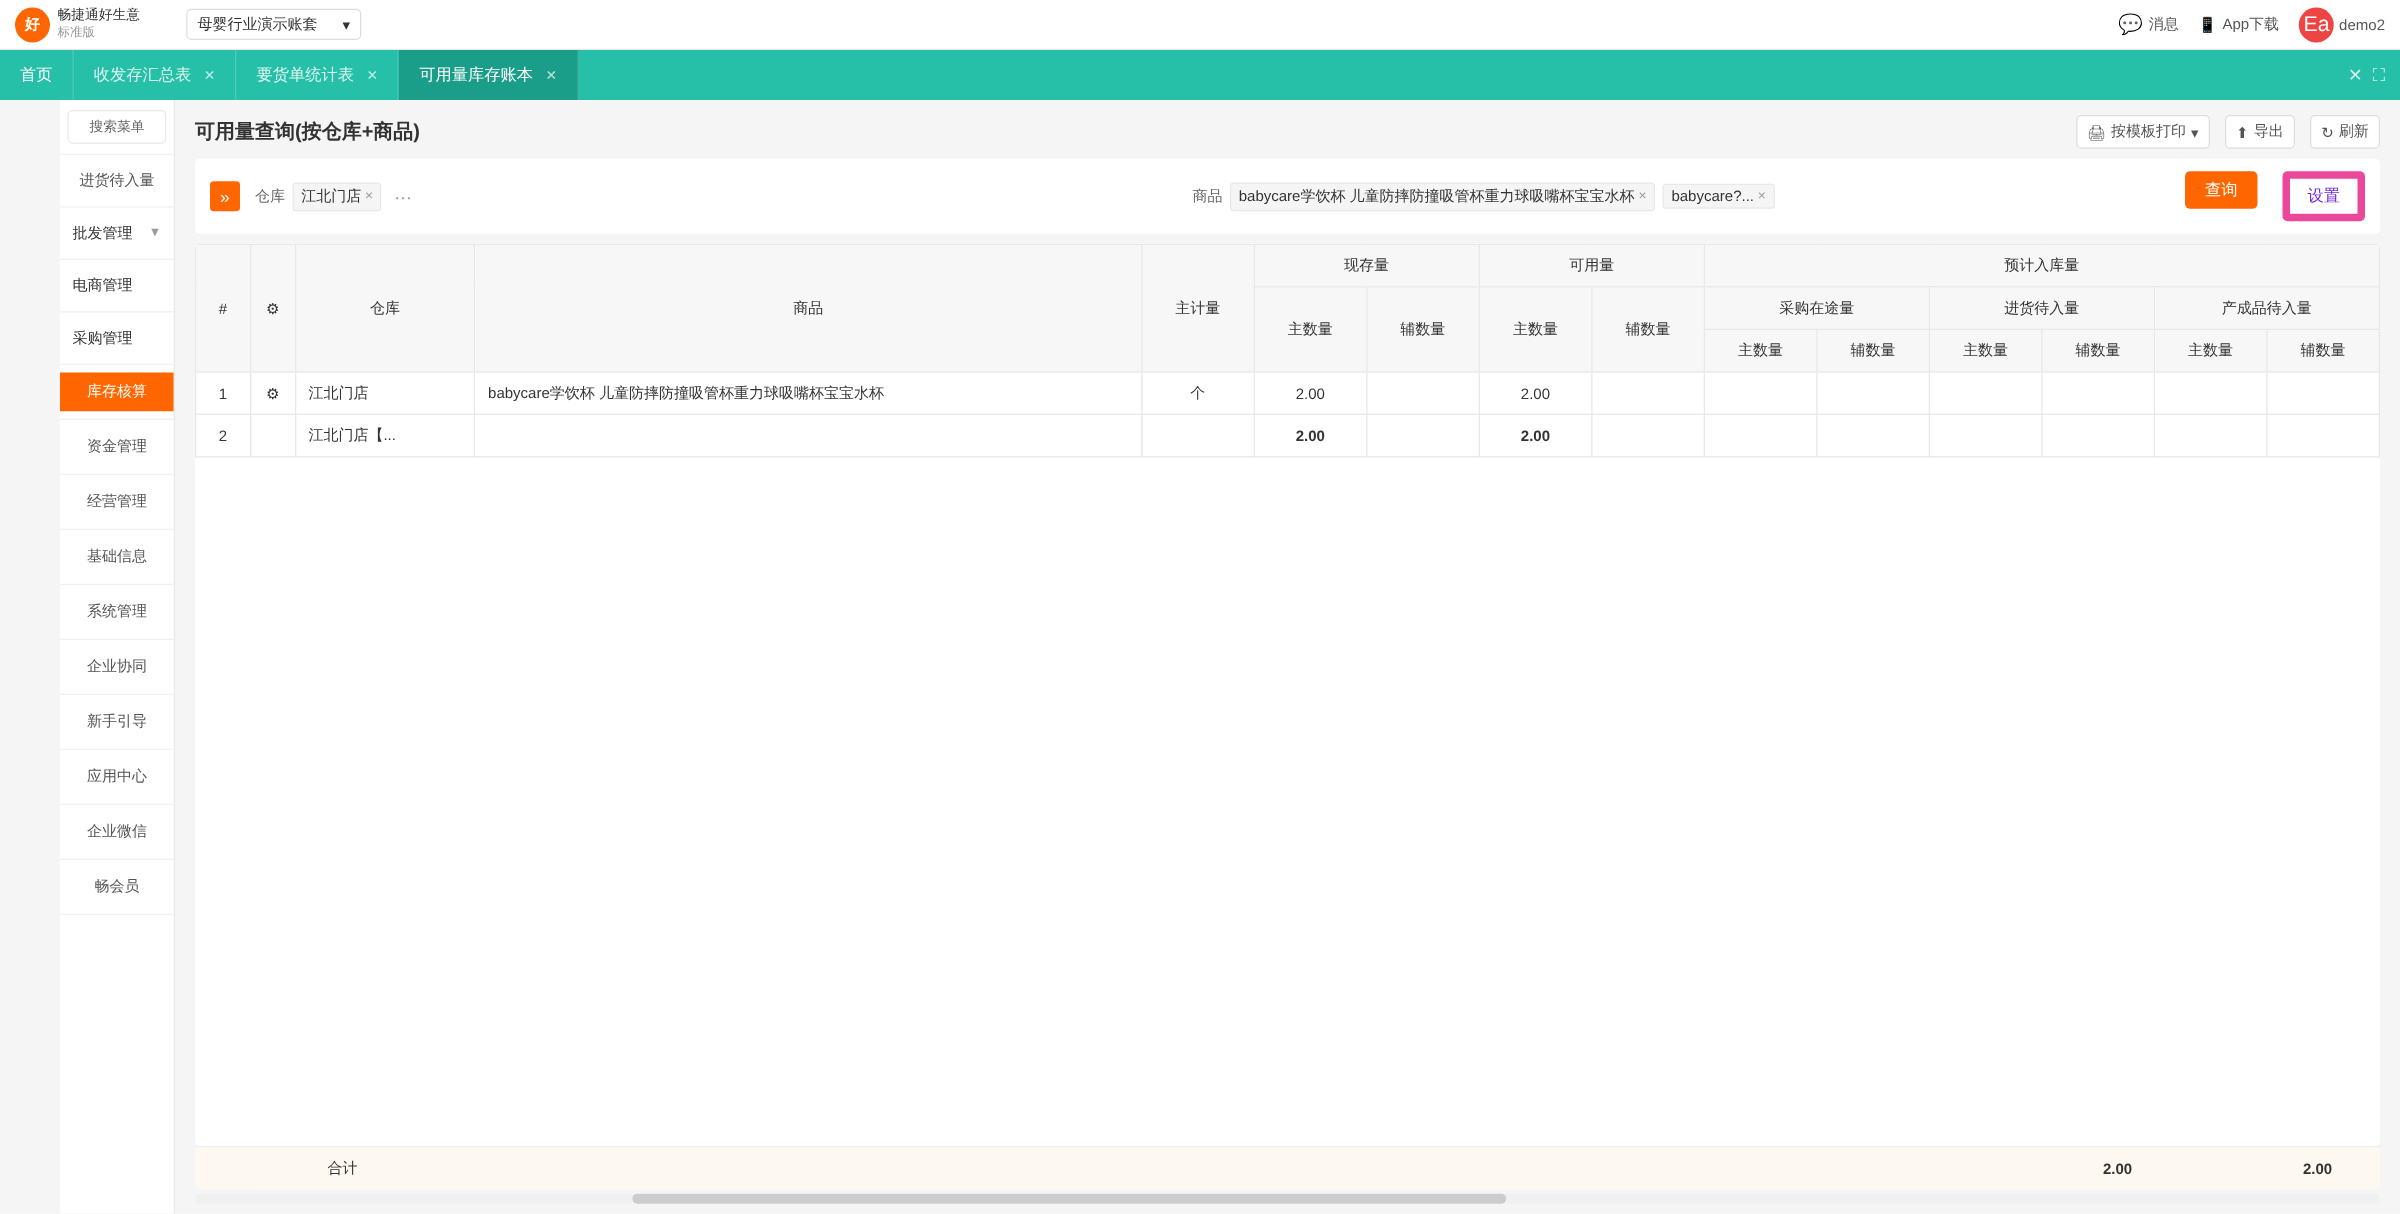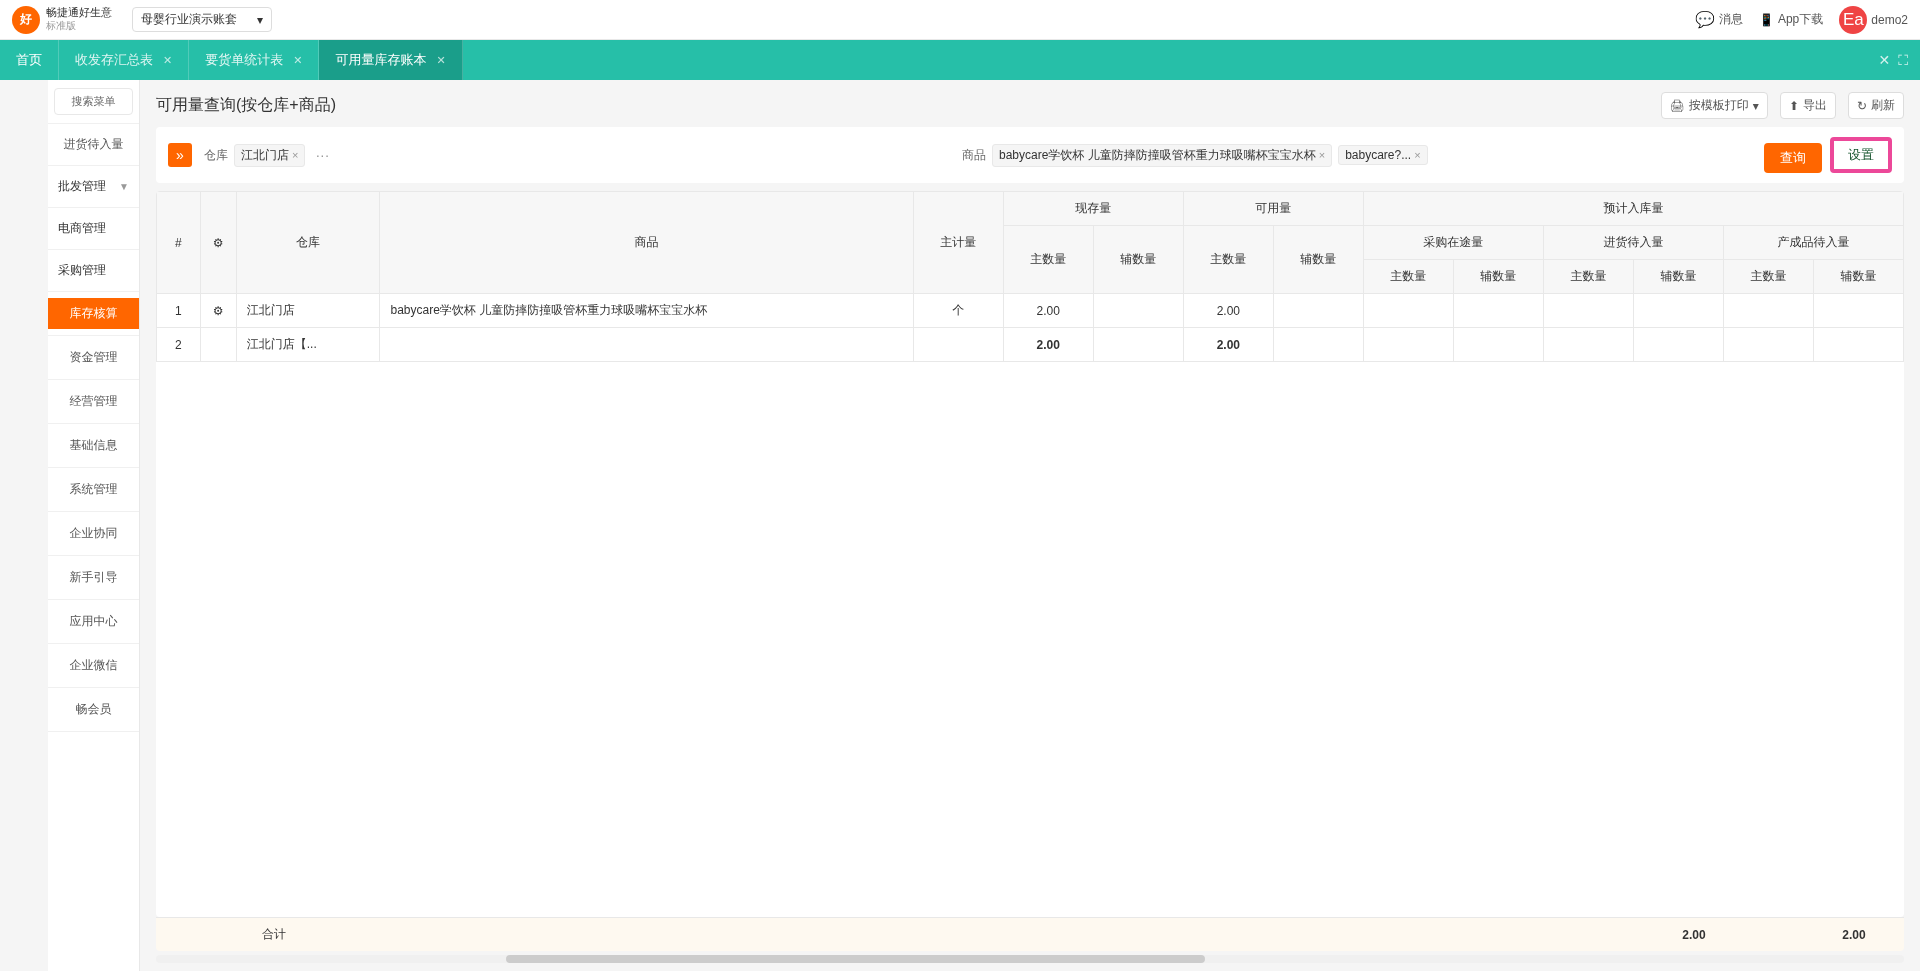--- a/index.html
+++ b/index.html
@@ -14,21 +14,21 @@
       align-items: center;
       padding: 0 12px;
       justify-content: space-between;
       flex-shrink: 0;
     }
     .top-bar-left { display: flex; align-items: center; gap: 8px; }
     .logo-area { display: flex; align-items: center; gap: 6px; }
     .logo-icon { width: 28px; height: 28px; background: #ff6600; border-radius: 50%; display: flex; align-items: center; justify-content: center; color: white; font-size: 12px; font-weight: bold; }
     .logo-text { font-size: 11px; color: #333; line-height: 1.2; }
     .logo-sub { font-size: 10px; color: #999; }
-    .industry-selector { display: flex; align-items: center; gap: 4px; border: 1px solid #ddd; border-radius: 4px; padding: 3px 8px; cursor: pointer; font-size: 12px; color: #333; margin-left: 12px; min-width: 140px; justify-content: space-between; }
+    .industry-selector { display: flex; align-items: center; gap: 4px; border: 1px solid #ddd; border-radius: 4px; padding: 3px 8px; cursor: pointer; font-size: 12px; color: #333; margin-left: 29px; min-width: 140px; justify-content: space-between; }
     .top-bar-right { display: flex; align-items: center; gap: 16px; }
     .top-bar-action { display: flex; align-items: center; gap: 4px; cursor: pointer; font-size: 12px; color: #555; }
     .user-avatar { width: 28px; height: 28px; border-radius: 50%; background: #ef4444; display: flex; align-items: center; justify-content: center; color: white; font-size: 17px; overflow: hidden; }
 
     
     .tab-bar {
       height: 40px;
       background: #26bfa8;
       display: flex;
       align-items: stretch;
@@ -146,21 +146,21 @@
 
     
     .page-header {
       background: #f5f5f5;
       padding: 12px 16px 8px;
       display: flex;
       align-items: center;
       justify-content: space-between;
       flex-shrink: 0;
     }
-    .page-title { font-size: 16px; font-weight: 400; color: #333; }
+    .page-title { font-size: 16px; font-weight: 700; color: #333; }
     .page-actions { display: flex; align-items: center; gap: 12px; }
     .action-btn {
       display: flex;
       align-items: center;
       gap: 4px;
       font-size: 12px;
       color: #555;
       cursor: pointer;
       padding: 4px 8px;
       border: 1px solid #ddd;
@@ -205,34 +205,34 @@
       gap: 3px;
       background: #f5f5f5;
       border: 1px solid #e8e8e8;
       border-radius: 3px;
       padding: 2px 6px;
       font-size: 12px;
       color: #333;
     }
     .filter-tag .close { color: #999; cursor: pointer; font-size: 11px; }
     .filter-dots { color: #999; cursor: pointer; font-size: 14px; padding: 0 4px; }
-    .filter-right { display: flex; align-items: flex-end; gap: 8px; margin-left: auto; padding-left: 44px; }
+    .filter-right { display: flex; align-items: flex-start; gap: 20px; margin-left: auto; padding-left: 44px; }
     .query-btn {
       background: #ff6600;
       color: #fff;
       border: none;
       border-radius: 4px;
       padding: 6px 16px;
       font-size: 13px;
       cursor: pointer;
     }
     .setting-btn {
       background: #fff;
-      color: #14532d;
-      border: 4px solid #ec4899;
+      color: #6d28d9;
+      border: 6px solid #ec4899;
       border-radius: 4px;
       padding: 5px 14px;
       font-size: 13px;
       cursor: pointer;
     }
 
     
     .table-container {
       flex: 1;
       overflow: auto;

